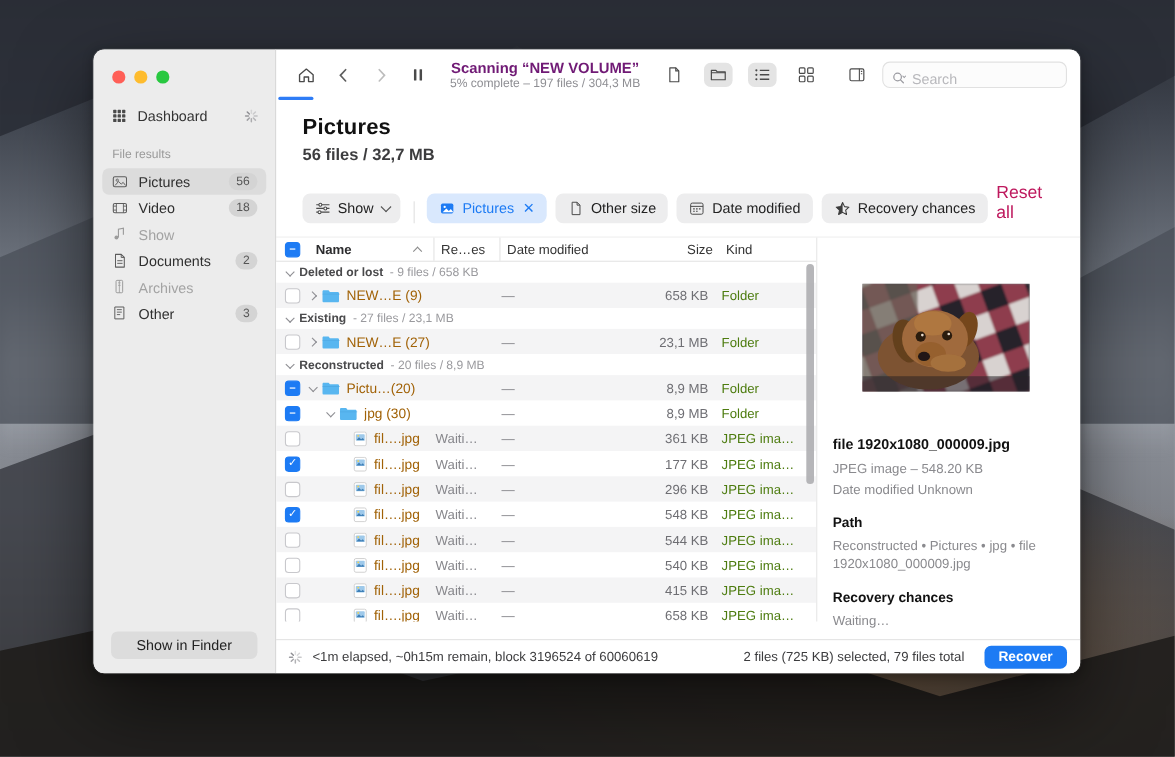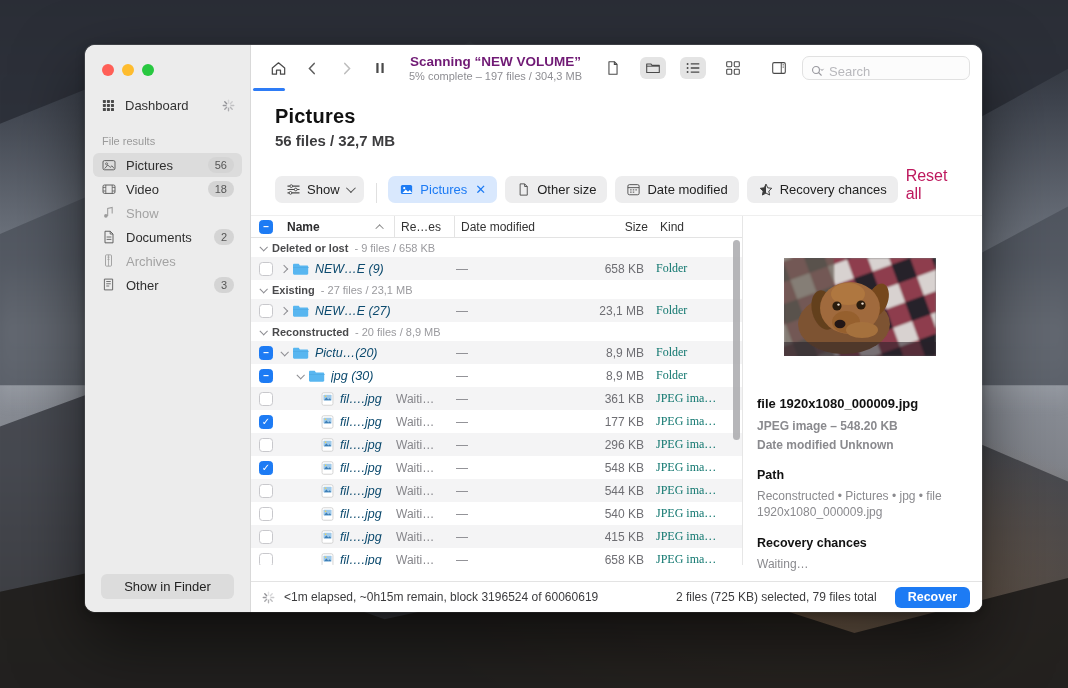--- a/index.html
+++ b/index.html
@@ -97,37 +97,37 @@
     align-items:center; font-size:12.5px; }
   .trow:nth-child(even) { background:#f4f4f5; }
   .grow { height:19px; display:flex; align-items:center; gap:6px; padding-left:9px; font-size:11px; background:#fff !important; }
   .grow .glabel { color:#4a4a4c; font-weight:bold; }
   .grow .gmeta { color:#9a9a9e; }
   .cbcell { display:flex; justify-content:center; }
   .cb { width:14px; height:14px; border-radius:3.5px; border:1px solid #c8c8cc; background:#fff;
     display:flex; align-items:center; justify-content:center; }
   .cb.on, .cb.mixed { background:#1d7bf4; border-color:#1d7bf4; color:#fff; font-size:10px; font-weight:bold; line-height:1; }
   .namecell { display:flex; align-items:center; gap:6px; min-width:0; padding-right:4px; }
-  .namecell .lbl { white-space:nowrap; overflow:hidden; color:#0c4a6e;font-style:italic; }
+  .namecell .lbl { white-space:nowrap; overflow:hidden; color:#a16207; }
   .chev-r { width:6px; height:6px; border-right:1.5px solid #8e8e93; border-bottom:1.5px solid #8e8e93;
     transform:rotate(-45deg); flex:none; }
   .chev-d { width:6px; height:6px; border-right:1.5px solid #8e8e93; border-bottom:1.5px solid #8e8e93;
     transform:rotate(45deg) translateY(-1px); flex:none; }
   .cell-gray { color:#86868b; font-size:12px; white-space:nowrap; overflow:hidden; }
   .sizecell { text-align:right; padding-right:10px; color:#6e6e73; }
-  .kindcell { padding-left:2px; color:#0f766e;font-family:Liberation Serif, serif; }
+  .kindcell { padding-left:2px; color:#4d7c0f; }
   .datecell, .reccell { padding-left:2px; }
   .scrollthumb { position:absolute; right:2px; top:24px; width:7px; height:200px; border-radius:4px;
     background:#a9a9ad; opacity:.85; }
 
   .panel { flex:1; padding:42px 20px 0 14px; min-width:0; }
   .preview { width:152px; height:98px; margin:0 auto; display:block; background:#777; }
   .fdetails { margin-top:40px; }
   .fdetails .fname { font-size:13px; font-weight:bold; color:#111; margin-bottom:8px; }
-  .fdetails .meta { font-size:12px; color:#8a8a8e; margin-bottom:5px;font-weight:bold; }
+  .fdetails .meta { font-size:12px; color:#8a8a8e; margin-bottom:5px; }
   .fdetails .sec { font-size:12.5px; font-weight:bold; color:#111; margin:16px 0 6px; }
   .fdetails .val { font-size:12px; color:#8a8a8e; line-height:1.35; }
 
   
   .statusbar { height:31px; flex:none; border-top:1px solid #e3e3e3; display:flex; align-items:center;
     padding:0 12px 0 10px; gap:8px; background:#fff;margin-top:16px; }
   .statusbar .prog { font-size:12px; color:#3c3c3e; }
   .statusbar .sel { margin-left:auto; font-size:12px; color:#3c3c3e; }
   .recover-btn { border:none; background:#1d7bf4; color:#fff; font-size:12.5px; font-weight:bold;
     height:21px; padding:0 13px; border-radius:6px; font-family:inherit; margin-left:10px; }

